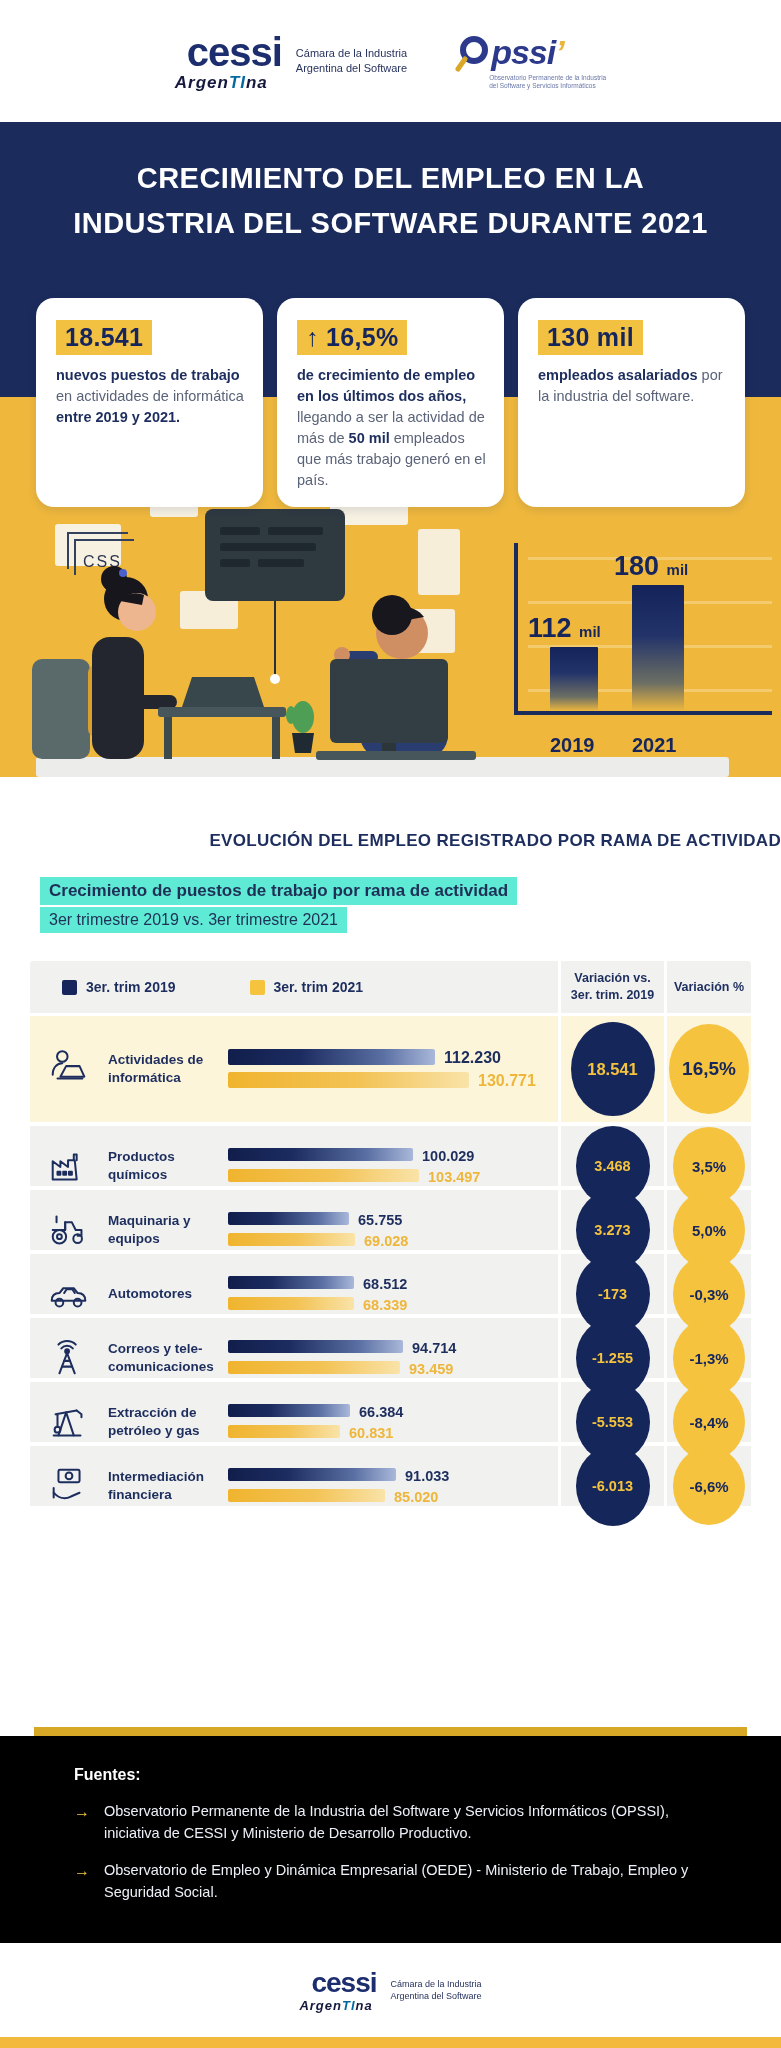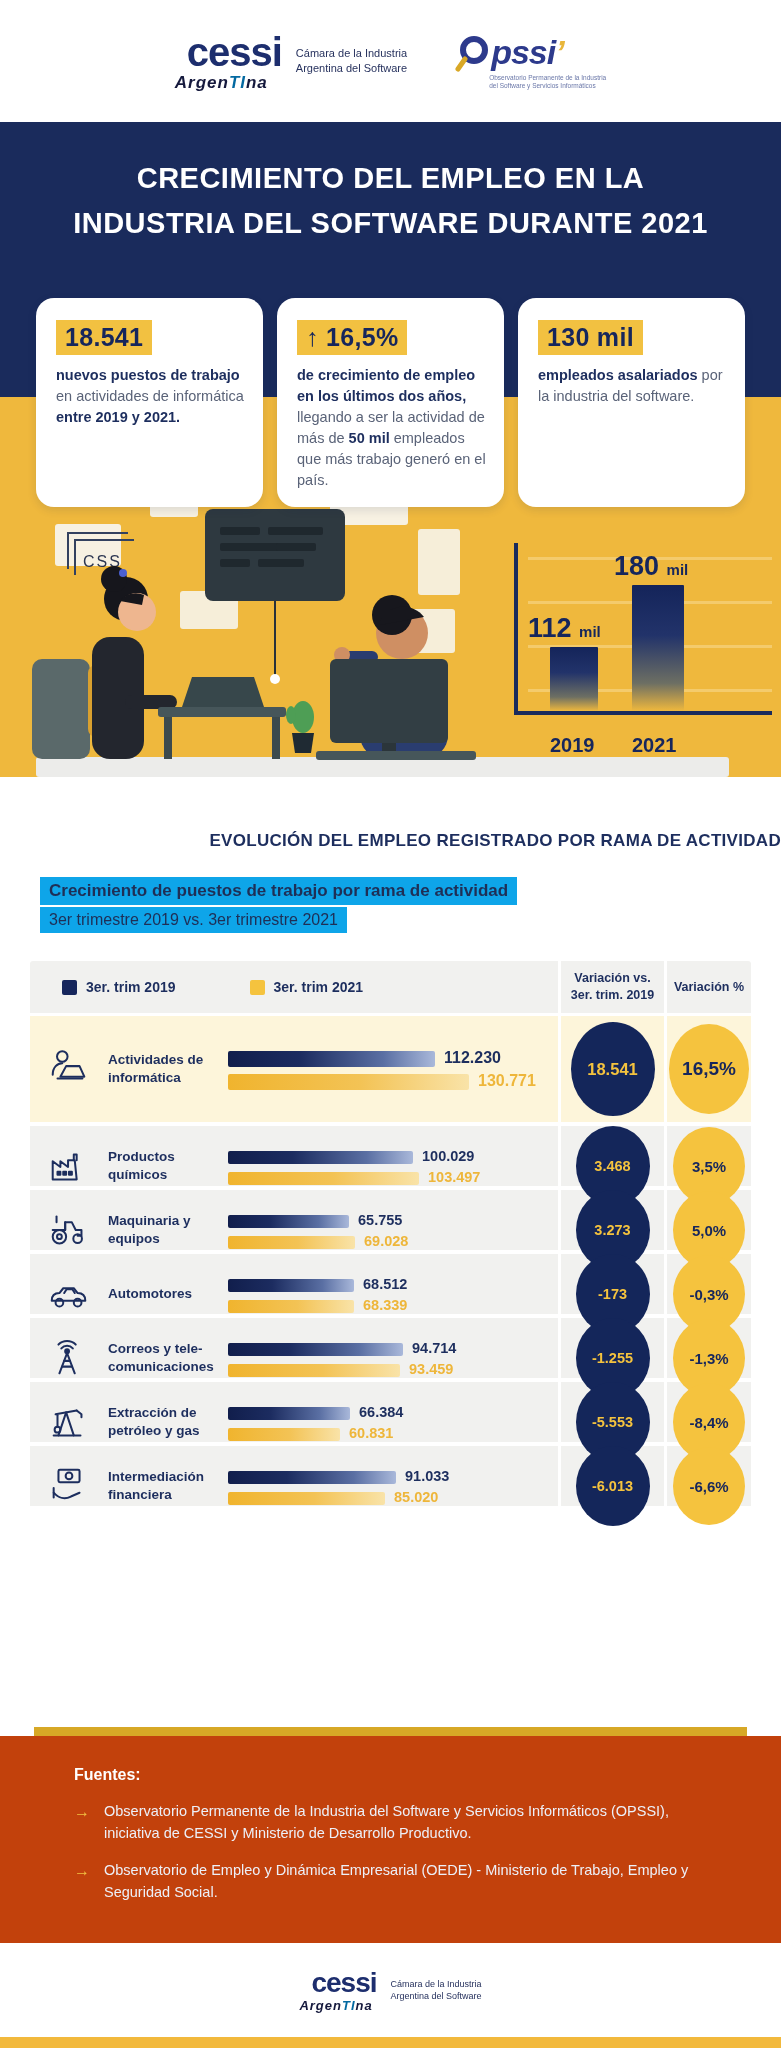--- a/index.html
+++ b/index.html
@@ -46,58 +46,58 @@
           background:linear-gradient(180deg,#14245a 0%,#22336a 40%,#6d6f63 78%,#efb83d 100%); }
   .mbar-label { position:absolute; white-space:nowrap; color:#16265c; font-weight:bold; font-size:27px; }
   .mbar-label .unit { font-size:15px; }
   .mini-years { position:absolute; bottom:0; left:14px; right:0; height:30px; }
   .year { position:absolute; bottom:0; color:#16265c; font-weight:bold; font-size:20px; }
 
   
   .content { background:#fff; height:950px; padding-top:54px; }
   .section-title { text-align:right; font-size:17px; font-weight:bold; color:#1d2e5e; letter-spacing:.3px; }
   .subtitle { margin:26px 0 0 40px; }
-  .subtitle .line { display:inline-block; background:#0ea5e9; padding:4px 9px; color:#1f2f56; }
+  .subtitle .line { display:inline-block; background:#5eead4; padding:4px 9px; color:#1f2f56; }
   .subtitle .l1 { font-size:17px; font-weight:bold; }
   .subtitle .l2 { font-size:16px; margin-top:2px; }
 
   .table { margin:28px 30px 0 30px; }
   .thead { display:grid; grid-template-columns:78px 116px 1fr 106px 87px; background:#f1f1ef; height:52px; align-items:center; border-radius:3px 3px 0 0; }
   .legend-cell { grid-column:1 / 4; display:flex; align-items:center; gap:74px; padding-left:32px; }
   .legend-item { display:flex; align-items:center; gap:9px; font-size:14px; font-weight:bold; color:#1d2e5e; }
   .sw { width:15px; height:15px; border-radius:2px; }
   .sw-navy { background:#16265c; }
   .sw-gold { background:#f5c33e; }
   .colhead { font-size:12.5px; font-weight:bold; color:#1d2e5e; text-align:center; line-height:1.35; border-left:3px solid #fff; height:100%; display:flex; flex-direction:column; justify-content:center; }
 
   .trow { display:grid; grid-template-columns:78px 116px 1fr 106px 87px; background:#f1f1ef; height:60px; align-items:center; margin-top:4px; }
   .trow.featured { height:106px; background:#fdf5da; margin-top:3px; }
   .icon-cell { display:flex; justify-content:center; }
   .icon-cell svg { stroke:#1d2e5e; fill:none; stroke-width:2.1; stroke-linecap:round; stroke-linejoin:round; }
   .label-cell { font-size:13.5px; font-weight:bold; color:#1d2e5e; line-height:1.3; padding-right:6px; }
   .bars-cell { padding-left:4px; }
-  .bar-line { display:flex; align-items:flex-end; gap:9px; margin:5px 0; }
+  .bar-line { display:flex; align-items:flex-start; gap:9px; margin:5px 0; }
   .bar { height:13px; border-radius:2px; }
   .featured .bar { height:16px; }
   .bar.navy { background:linear-gradient(90deg,#111e4c 0%,#1c2c60 35%,#5a6fa3 75%,#a9b8da 100%); }
   .bar.gold { background:linear-gradient(90deg,#f0b42e 0%,#f3c355 55%,#f9e3a8 100%); }
   .bval { font-weight:bold; font-size:14.5px; white-space:nowrap; }
   .featured .bval { font-size:16px; }
   .bval.navy-t { color:#1d2e5e; }
   .bval.gold-t { color:#eeb63a; }
   .circle-cell { border-left:3px solid #fff; height:100%; display:flex; align-items:center; justify-content:center; }
   .circle { display:flex; align-items:center; justify-content:center; border-radius:50%; font-weight:bold; }
   .navy-c { width:74px; height:80px; background:#14265a; color:#f5c33e; font-size:14.5px; }
   .gold-c { width:72px; height:78px; background:#f5c33e; color:#16265c; font-size:15px; }
   .featured .navy-c { width:84px; height:94px; font-size:16.5px; }
   .featured .gold-c { width:80px; height:90px; font-size:19px; }
 
   
   .gold-bar { height:9px; margin:0 34px; background:#d7a826; position:relative; z-index:2; }
-  .sources { background:#c2410c; height:207px; padding:30px 64px 0 74px; }
+  .sources { background:#000000; height:207px; padding:30px 64px 0 74px; }
   .sources-title { color:#fff; font-weight:bold; font-size:16px; margin-bottom:16px; }
   .source-item { display:flex; gap:14px; margin-bottom:14px; }
   .arrow { color:#f2c243; font-weight:bold; font-size:16px; line-height:1.5; }
   .source-text { color:#edf0f8; font-size:14.5px; line-height:1.55; max-width:640px; }
   .bottom-white { height:94px; background:#fff; display:flex; align-items:center; justify-content:center; }
   .bottom-white .cessi-main { font-size:28px; }
   .bottom-white .cessi-sub { font-size:13px; }
   .bottom-white .cessi-tagline { font-size:9px; }
   .bottom-yellow { height:12px; background:#f2b93c; }
 </style>

